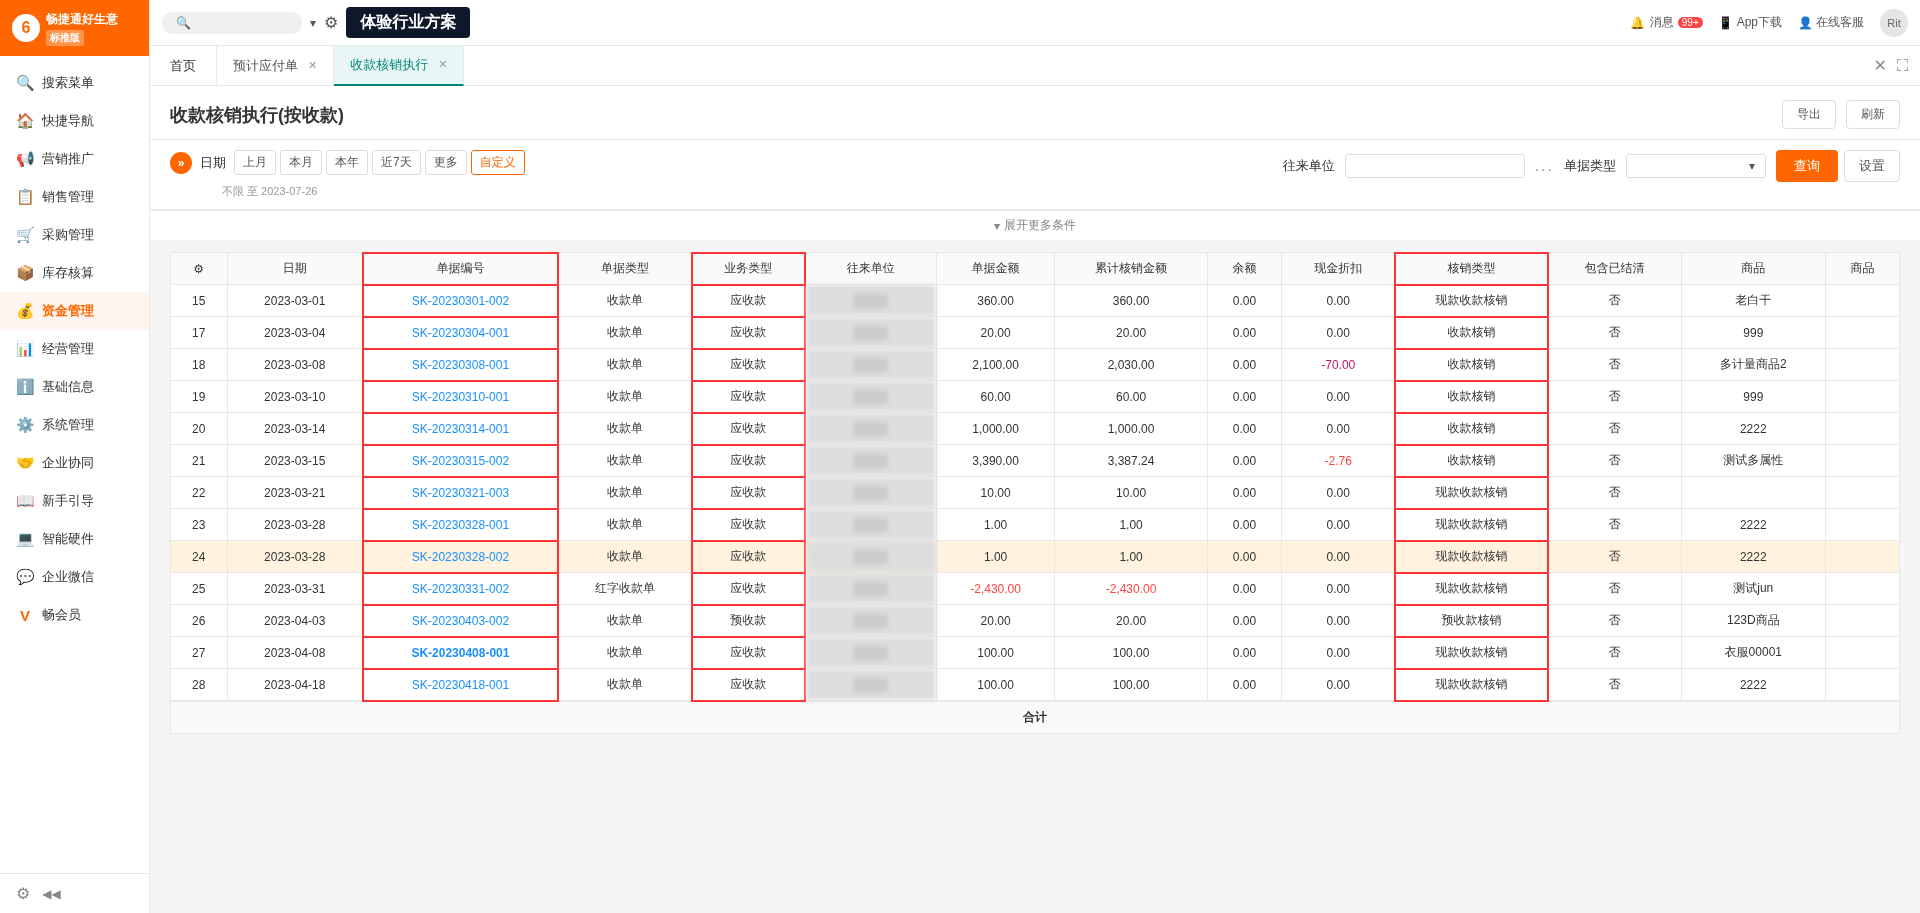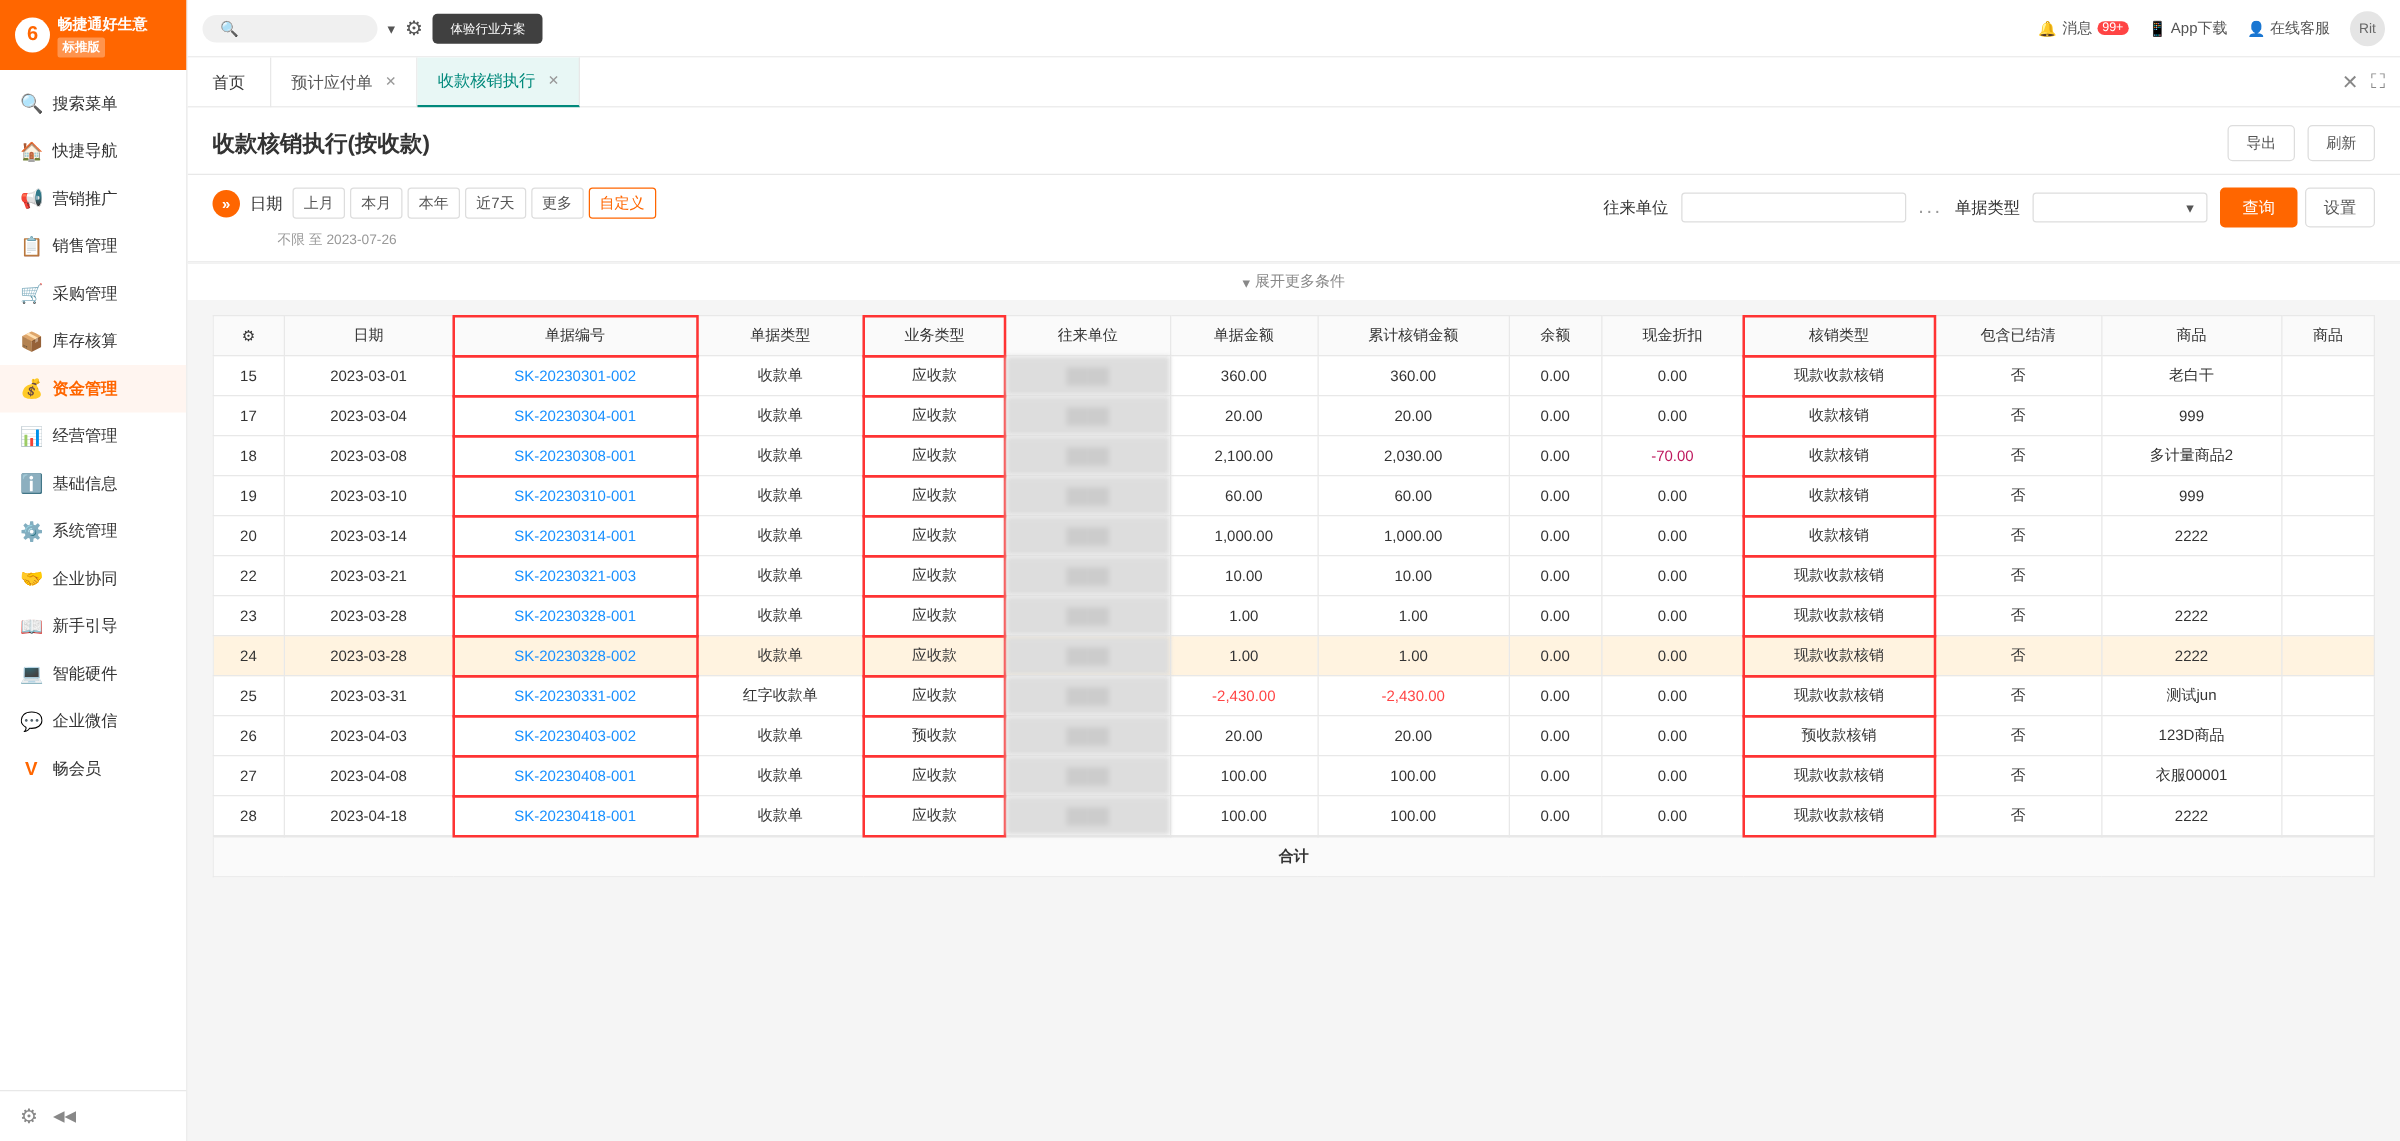--- a/index.html
+++ b/index.html
@@ -69,24 +69,25 @@
       border-radius: 12px;
       padding: 4px 14px;
       font-size: 12px;
       color: #999;
       display: flex; align-items: center; gap: 4px;
       min-width: 140px;
     }
     .topbar-dropdown { display: flex; align-items: center; gap: 4px; font-size: 12px; color: #555; cursor: pointer; }
     .topbar-gear { font-size: 16px; color: #555; cursor: pointer; }
     .topbar-btn {
-      background: #404040; color: #fff;
+      background: #0f172a; color: #fff;
       border: none; border-radius: 4px;
-      padding: 5px 14px; font-size: 10px;
+      padding: 5px 14px; font-size: 16px;
       cursor: pointer;
+      font-weight: bold;
     }
     .topbar-right { display: flex; align-items: center; gap: 16px; }
     .topbar-right .notif { display: flex; align-items: center; gap: 4px; font-size: 12px; color: #555; cursor: pointer; position: relative; }
     .badge { background: #ff4444; color: #fff; border-radius: 8px; padding: 0 4px; font-size: 10px; }
     .topbar-right .app-link { font-size: 12px; color: #555; cursor: pointer; display: flex; align-items: center; gap: 3px; }
     .topbar-right .service { font-size: 12px; color: #555; cursor: pointer; display: flex; align-items: center; gap: 3px; }
     .topbar-avatar { width: 28px; height: 28px; background: #ddd; border-radius: 50%; }
 
     
     .tabbar {
@@ -486,20 +487,36 @@
     <td>1,000.00</td>
     <td>1,000.00</td>
     <td>0.00</td>
     <td>0.00</td>
     <td style="outline:2px solid #ff3333;outline-offset:-1px;">收款核销</td>
     <td>否</td>
     <td>2222</td>
     <td></td>
   </tr>
               <tr>
+    <td>21</td>
+    <td>2023-03-15</td>
+    <td style="outline:2px solid #ff3333;outline-offset:-1px;"><a href="#">SK-20230315-002</a></td>
+    <td>收款单</td>
+    <td style="outline:2px solid #ff3333;outline-offset:-1px;">应收款</td>
+    <td style="color:#ccc;background:linear-gradient(90deg,#ddd 0%,#ddd 100%);filter:blur(2px);min-width:80px;">████</td>
+    <td>3,390.00</td>
+    <td>3,387.24</td>
+    <td>0.00</td>
+    <td style="color:#ff4444;">-2.76</td>
+    <td style="outline:2px solid #ff3333;outline-offset:-1px;">收款核销</td>
+    <td>否</td>
+    <td>测试多属性</td>
+    <td></td>
+  </tr>
+              <tr>
     <td>22</td>
     <td>2023-03-21</td>
     <td style="outline:2px solid #ff3333;outline-offset:-1px;"><a href="#">SK-20230321-003</a></td>
     <td>收款单</td>
     <td style="outline:2px solid #ff3333;outline-offset:-1px;">应收款</td>
     <td style="color:#ccc;background:linear-gradient(90deg,#ddd 0%,#ddd 100%);filter:blur(2px);min-width:80px;">████</td>
     <td>10.00</td>
     <td>10.00</td>
     <td>0.00</td>
     <td>0.00</td>
@@ -568,21 +585,21 @@
     <td>0.00</td>
     <td>0.00</td>
     <td style="outline:2px solid #ff3333;outline-offset:-1px;">预收款核销</td>
     <td>否</td>
     <td>123D商品</td>
     <td></td>
   </tr>
               <tr>
     <td>27</td>
     <td>2023-04-08</td>
-    <td style="outline:2px solid #ff3333;outline-offset:-1px;"><a href="#">SK-20230408-001</a></td>
+    <td style="outline:2px solid #ff3333;outline-offset:-1px;font-weight:bold;"><a href="#">SK-20230408-001</a></td>
     <td>收款单</td>
     <td style="outline:2px solid #ff3333;outline-offset:-1px;">应收款</td>
     <td style="color:#ccc;background:linear-gradient(90deg,#ddd 0%,#ddd 100%);filter:blur(2px);min-width:80px;">████</td>
     <td>100.00</td>
     <td>100.00</td>
     <td>0.00</td>
     <td>0.00</td>
     <td style="outline:2px solid #ff3333;outline-offset:-1px;">现款收款核销</td>
     <td>否</td>
     <td>衣服00001</td>

